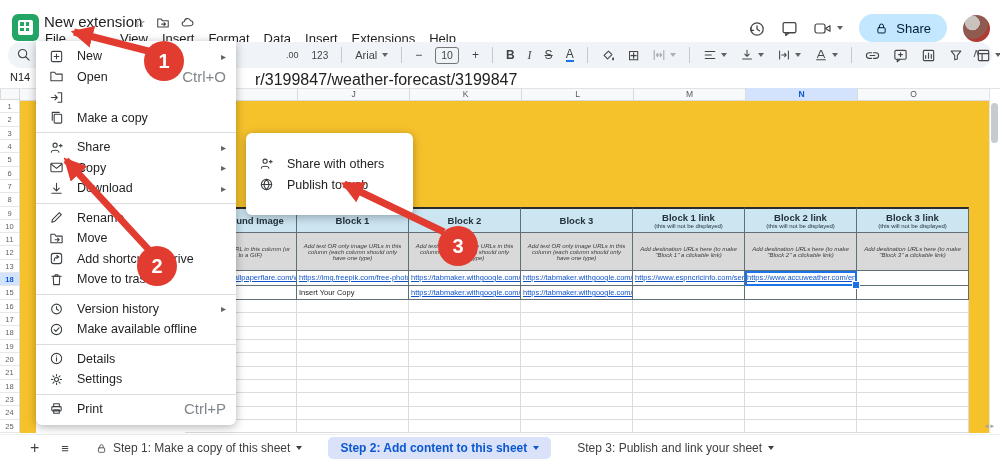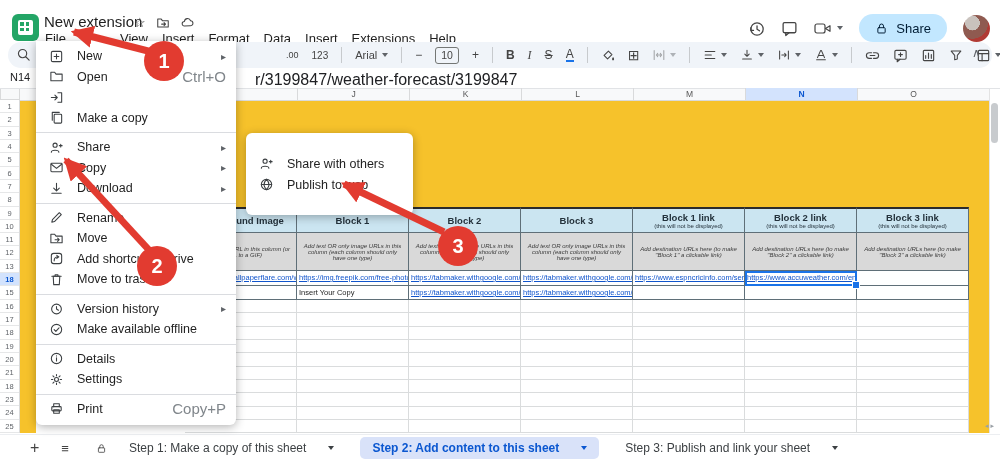--- a/index.html
+++ b/index.html
@@ -110,21 +110,21 @@
   .submenu .mitem{height:21px;}
 
   
   .annot{left:0;top:0;width:1000px;height:460px;z-index:60;pointer-events:none;}
 
   
   .tabbar{left:0;top:434px;width:1000px;height:26px;background:#fff;border-top:1px solid #eceef1;
     display:flex;align-items:center;z-index:20;}
   .tb-plus{margin-left:30px;font-size:16px;color:#444;}
   .tb-burger{margin-left:22px;font-size:13px;color:#444;letter-spacing:1px;}
-  .sheettab{display:flex;align-items:center;gap:22px;font-size:12px;color:#3c4043;
+  .sheettab{display:flex;align-items:center;gap:6px;font-size:12px;color:#3c4043;
     height:22px;padding:0 12px;margin-left:14px;border-radius:5px;white-space:nowrap;}
   .sheettab.active{background:#d9e2f9;color:#0b57d0;font-weight:bold;}
   .tabcaret{width:0;height:0;border-left:3.5px solid transparent;border-right:3.5px solid transparent;
     border-top:4px solid currentColor;}
   .scrollmini{position:absolute;right:6px;bottom:30px;font-size:7px;color:#9aa0a6;z-index:21;}
 </style>
 </head>
 <body>
 
 <div class="abs topbar">
@@ -504,21 +504,21 @@
       </svg>
     <span class="mlabel">Settings</span>
     </div>
   <div class="mdiv"></div>
   <div class="mitem">
     <svg class="ic mi" viewBox="0 0 16 16">
         <rect x="3" y="6" width="10" height="4.5" rx="1"></rect>
         <path d="M5 6V3h6v3M5 9.5h6V13H5z"></path>
       </svg>
     <span class="mlabel">Print</span>
-      <span class="mshort">Copy+P</span>
+      <span class="mshort">Ctrl+P</span>
     </div>
 </div>
 
 <div class="abs submenu">
   <div class="mitem">
     <svg class="ic mi" viewBox="0 0 16 16">
         <circle cx="6.5" cy="5.5" r="2.2"></circle>
         <path d="M2.5 13c0-2.8 8-2.8 8 0"></path>
         <path d="M12.5 4.5v3M11 6h3"></path>
       </svg>

